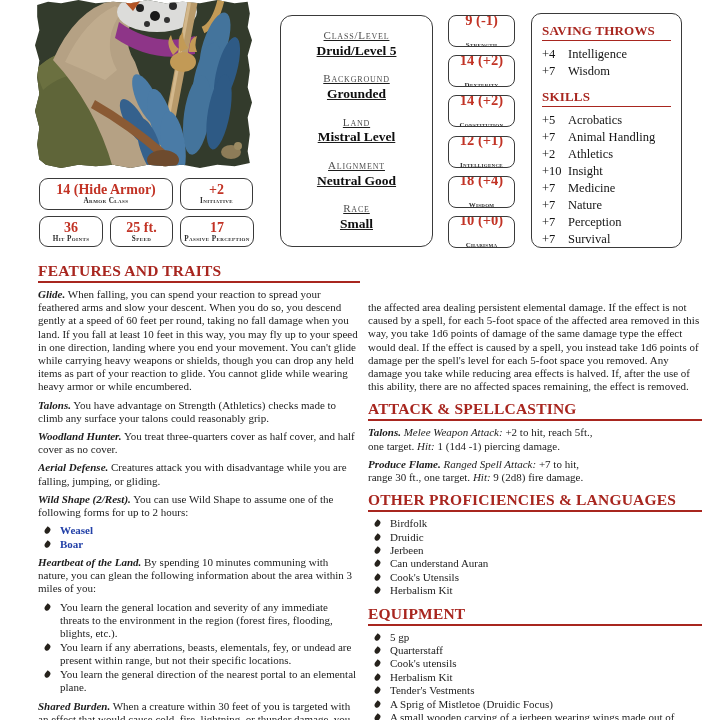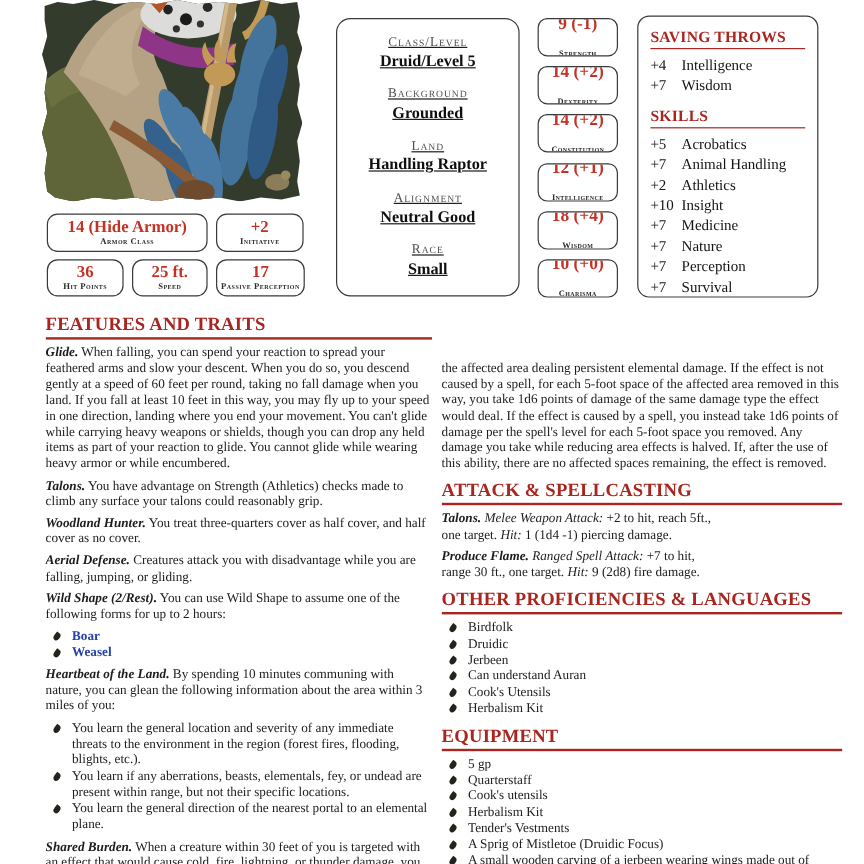--- a/index.html
+++ b/index.html
@@ -159,21 +159,21 @@
         <div class="val">Druid/Level 5</div>
       </div>
 
       <div class="idg">
         <div class="lbl">Background</div>
         <div class="val">Grounded</div>
       </div>
 
       <div class="idg">
         <div class="lbl">Land</div>
-        <div class="val">Handling Raptor</div>
+        <div class="val">Mistral Level</div>
       </div>
 
       <div class="idg">
         <div class="lbl">Alignment</div>
         <div class="val">Neutral Good</div>
       </div>
 
       <div class="idg">
         <div class="lbl">Race</div>
         <div class="val">Small</div>
@@ -276,26 +276,26 @@
     <h2 class="sec">FEATURES AND TRAITS</h2>
     <p><span class="lead">Glide.</span><span> When falling, you can spend your reaction to spread your feathered arms and slow your descent. When you do so, you descend gently at a speed of 60 feet per round, taking no fall damage when you land. If you fall at least 10 feet in this way, you may fly up to your speed in one direction, landing where you end your movement. You can't glide while carrying heavy weapons or shields, though you can drop any held items as part of your reaction to glide. You cannot glide while wearing heavy armor or while encumbered.</span></p>
     <p><span class="lead">Talons.</span><span> You have advantage on Strength (Athletics) checks made to climb any surface your talons could reasonably grip.</span></p>
     <p><span class="lead">Woodland Hunter.</span><span> You treat three-quarters cover as half cover, and half cover as no cover.</span></p>
     <p><span class="lead">Aerial Defense.</span><span> Creatures attack you with disadvantage while you are falling, jumping, or gliding.</span></p>
     <p><span class="lead">Wild Shape (2/Rest).</span><span> You can use Wild Shape to assume one of the following forms for up to 2 hours:</span></p>
     <ul class="blist">
 
         <li>
           <span class="bi"></span>
+          <span class="linktxt">Weasel</span>
+        </li>
+
+        <li>
+          <span class="bi"></span>
           <span class="linktxt">Boar</span>
-        </li>
-
-        <li>
-          <span class="bi"></span>
-          <span class="linktxt">Weasel</span>
         </li>
       </ul>
     <p><span class="lead">Heartbeat of the Land.</span><span> By spending 10 minutes communing with nature, you can glean the following information about the area within 3 miles of you:</span></p>
     <ul class="blist">
 
         <li>
           <span class="bi"></span>
           <span>You learn the general location and severity of any immediate threats to the environment in the region (forest fires, flooding, blights, etc.).</span>
         </li>
 

